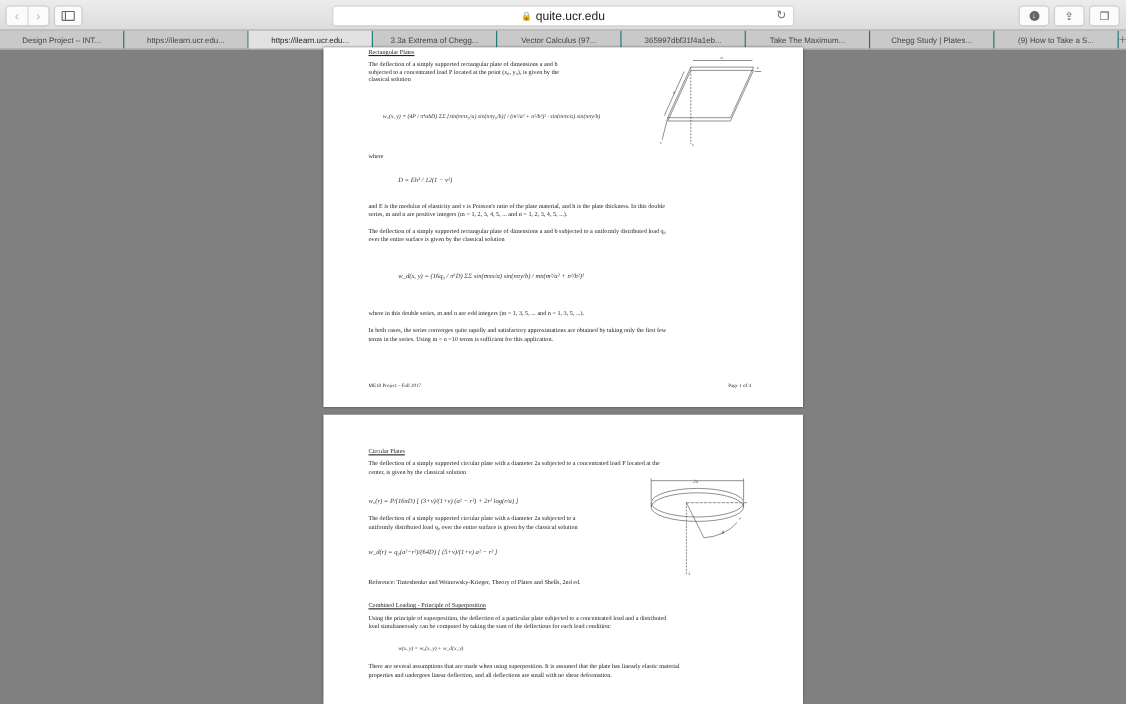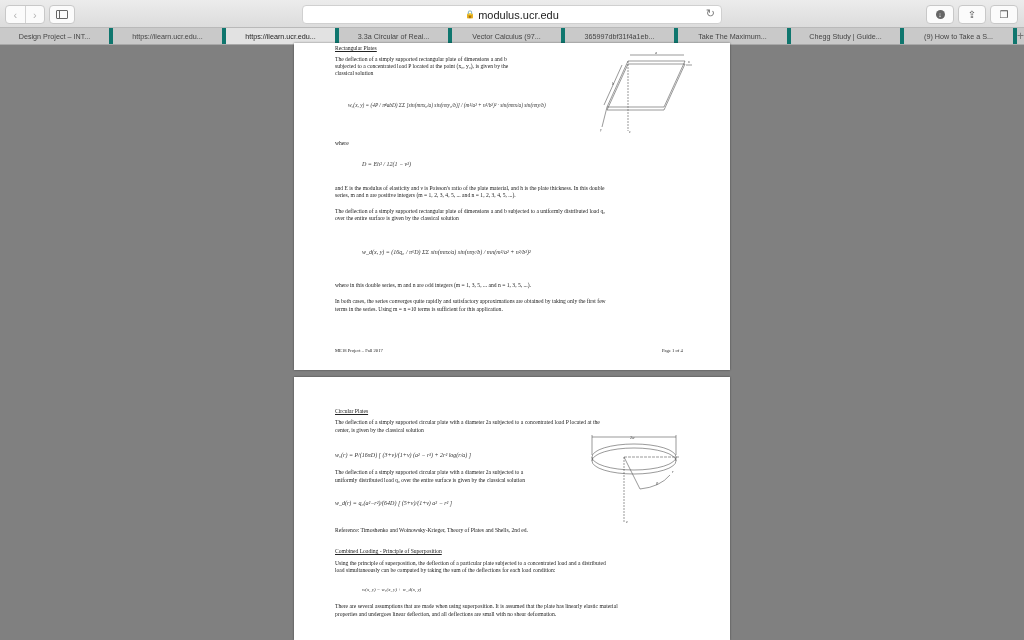--- a/index.html
+++ b/index.html
@@ -10,21 +10,21 @@
   .navbtn+.navbtn{border-left:1px solid #d2d2d2;}
   .sidebarbtn{position:absolute;left:49px;top:5px;width:24px;height:17px;border:1px solid #c8c8c8;border-radius:4px;background:#fbfbfb;display:flex;align-items:center;justify-content:center;}
   .sidebarbtn .glyph{width:10px;height:7px;border:1px solid #666;border-radius:1px;position:relative;}
   .sidebarbtn .glyph:before{content:"";position:absolute;left:2px;top:0;width:1px;height:7px;background:#666;}
   .urlbar{position:absolute;left:302px;top:5px;width:418px;height:17px;border:1px solid #d0d0d0;border-radius:4px;background:#fff;font-size:11px;color:#222;display:flex;align-items:center;justify-content:center;}
   .urlbar .lock{font-size:8px;color:#777;margin-right:3px;}
   .urlbar .reload{position:absolute;right:6px;top:1px;font-size:11px;color:#777;}
   .rbtn{position:absolute;top:5px;width:26px;height:17px;border:1px solid #c8c8c8;border-radius:4px;background:#fbfbfb;display:flex;align-items:center;justify-content:center;font-size:10px;color:#555;}
   .dl-dot{width:9px;height:9px;border-radius:50%;background:#666;color:#fff;font-size:7px;line-height:9px;text-align:center;}
   .tabbar{position:absolute;left:0;top:27px;width:1024px;height:16px;background:#c9c9c9;display:flex;border-top:1px solid #b9b9b9;border-bottom:1px solid #a8a8a8;}
-  .tab{width:112px;border-right:4px solid #0f766e;font-size:7.2px;color:#444;display:flex;align-items:center;justify-content:center;white-space:nowrap;overflow:hidden;}
+  .tab{width:112px;border-right:1px solid #0f766e;font-size:7.2px;color:#444;display:flex;align-items:center;justify-content:center;white-space:nowrap;overflow:hidden;}
   .tab.active{background:#e2e2e2;color:#222;}
   .tab-add{flex:1;display:flex;align-items:center;justify-content:center;font-size:12px;color:#777;}
   .page{position:absolute;left:294px;width:436px;background:#fff;box-shadow:0 0 2px rgba(0,0,0,.45);font-family:"Liberation Serif",serif;color:#222;}
   .p1{top:43px;height:327px;}
   .p2{top:377px;height:263px;}
   .t{position:absolute;font-size:5.6px;line-height:7px;white-space:nowrap;}
   .h{text-decoration:underline;}
   .eq{position:absolute;font-size:6px;font-style:italic;white-space:nowrap;color:#333;}
   .fig{position:absolute;}
 </style>
@@ -38,43 +38,43 @@
       </div>
     <div class="navbtn">
         <span>›</span>
       </div>
   </div>
   <div class="sidebarbtn">
       <span class="glyph"></span>
     </div>
   <div class="urlbar">
     <span class="lock">🔒</span>
-    <span>modulus.ucr.edu</span>
+    <span>quite.ucr.edu</span>
     <span class="reload">↻</span>
   </div>
   <div class="rbtn" style="left:926px">
       <span class="dl-dot">↓</span>
     </div>
   <div class="rbtn" style="left:958px">
       <span>⇪</span>
     </div>
   <div class="rbtn" style="left:990px">
       <span>❐</span>
     </div>
 </div>
 
 <div class="tabbar">
   <div class="tab">Design Project – INT...</div>
   <div class="tab">https://ilearn.ucr.edu...</div>
   <div class="tab active">https://ilearn.ucr.edu...</div>
-  <div class="tab">3.3a Circular of Real...</div>
+  <div class="tab">3.3a Extrema of Chegg...</div>
   <div class="tab">Vector Calculus (97...</div>
   <div class="tab">365997dbf31f4a1eb...</div>
   <div class="tab">Take The Maximum...</div>
-  <div class="tab">Chegg Study | Guide...</div>
+  <div class="tab">Chegg Study | Plates...</div>
   <div class="tab">(9) How to Take a S...</div>
   <div class="tab-add">
       <span>+</span>
     </div>
 </div>
 
 <div class="page p1">
   <div class="t h" style="left:41px;top:2px">Rectangular Plates</div>
   <div class="t" style="left:41px;top:13px">The deflection of a simply supported rectangular plate of dimensions a and b</div>
   <div class="t" style="left:41px;top:20px">subjected to a concentrated load P located at the point (x₀, y₀), is given by the</div>

